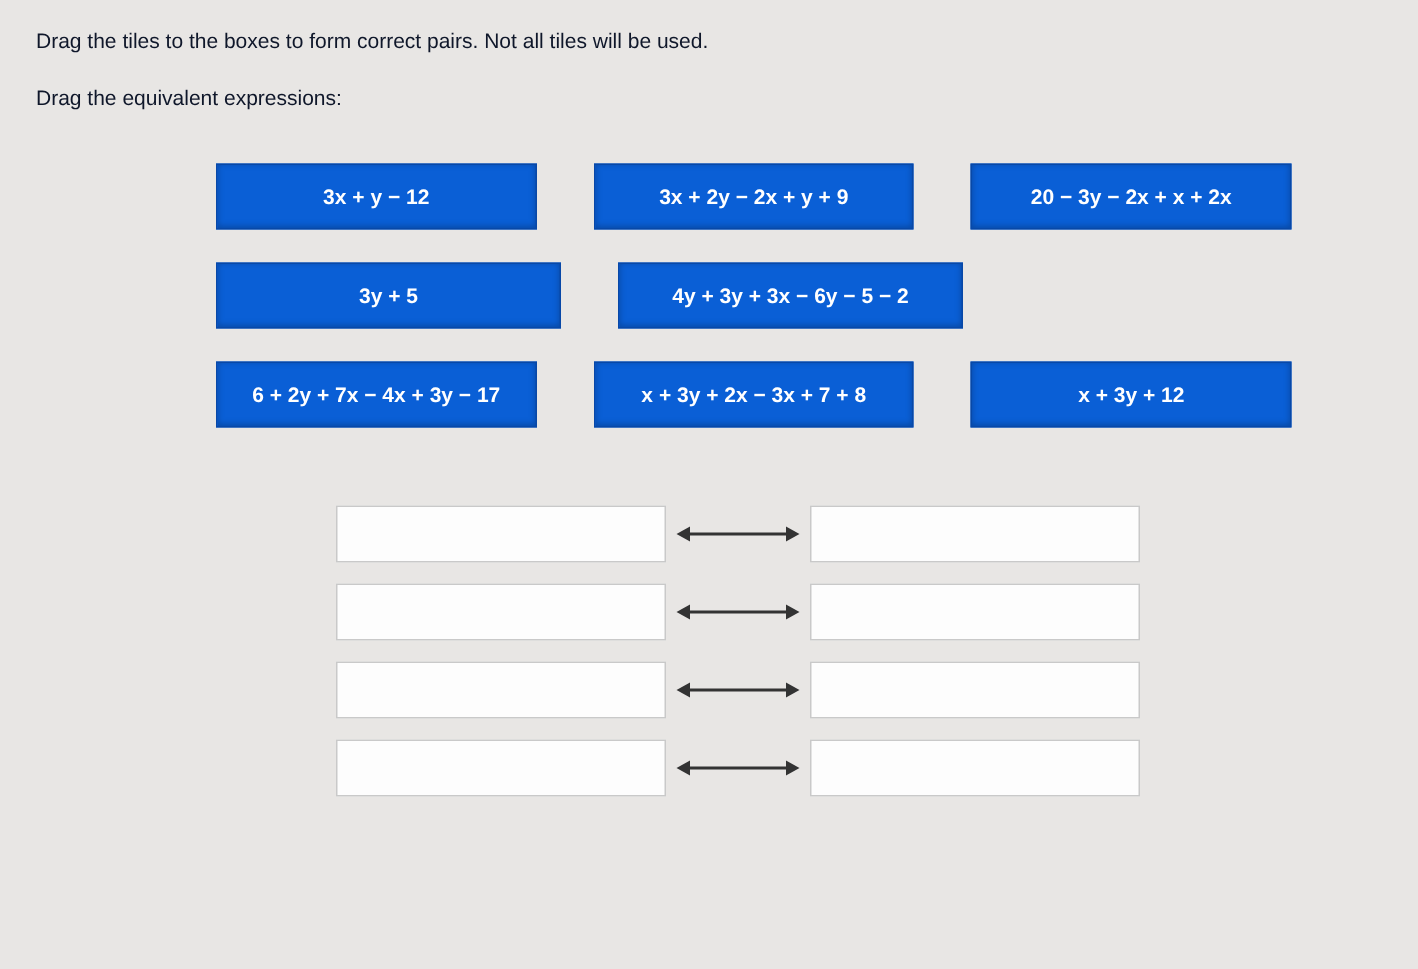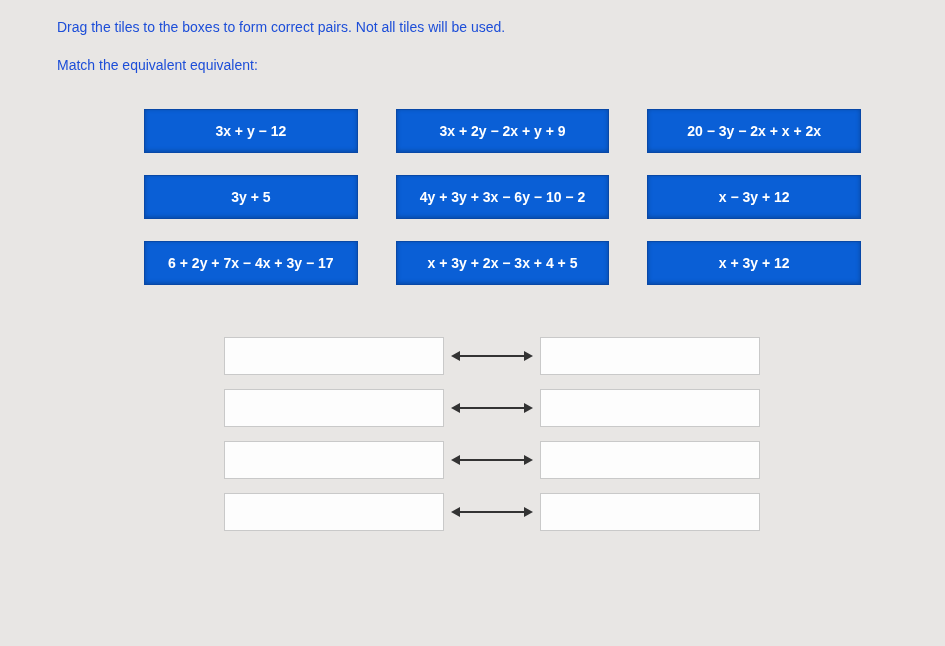--- a/index.html
+++ b/index.html
@@ -4,21 +4,21 @@
   <style>
     * { box-sizing: border-box; margin: 0; padding: 0; }
     body {
       font-family: Arial, Helvetica, sans-serif;
       background: #e8e6e4;
       width: 945px;
       height: 646px;
       padding: 18px 24px;
       color: #555;
     }
-    .instr { font-size: 14px; color: #1d4ed8; margin-bottom: 18px; line-height: 1.4; margin-left: 33px; }
+    .instr { font-size: 14px; color: #0f172a; margin-bottom: 18px; line-height: 1.4; }
     .tiles-area {
       padding: 16px 60px 6px 120px;
     }
     .tile-row {
       display: flex;
       gap: 38px;
       margin-bottom: 22px;
       justify-content: flex-start;
       align-items: flex-end;
     }
@@ -72,39 +72,38 @@
       border-bottom: 5px solid transparent;
       transform: translateY(-50%);
     }
     .arrow-line::before { left: -6px; border-right: 9px solid #333; }
     .arrow-line::after  { right: -6px; border-left: 9px solid #333; }
   </style>
 </head>
 <body>
 
 <p class="instr">Drag the tiles to the boxes to form correct pairs. Not all tiles will be used.</p>
-<p class="instr">Match the equivalent equivalent:</p>
+<p class="instr">Drag the equivalent expressions:</p>
 
 <div class="tiles-area">
 
   <div class="tile-row">
     <div class="tile">3x + y − 12</div>
     <div class="tile">3x + 2y − 2x + y + 9</div>
     <div class="tile">20 − 3y − 2x + x + 2x</div>
   </div>
 
   <div class="tile-row">
     <div class="tile">3y + 5</div>
-    <div class="tile">4y + 3y + 3x − 6y − 10 − 2</div>
-    <div class="tile">x − 3y + 12</div>
+    <div class="tile">4y + 3y + 3x − 6y − 5 − 2</div>
   </div>
 
   <div class="tile-row">
     <div class="tile">6 + 2y + 7x − 4x + 3y − 17</div>
-    <div class="tile">x + 3y + 2x − 3x + 4 + 5</div>
+    <div class="tile">x + 3y + 2x − 3x + 7 + 8</div>
     <div class="tile">x + 3y + 12</div>
   </div>
 
 </div>
 
 <div class="answer-area">
 
   <div class="pair-row">
     <div class="drop"></div>
     <div class="arrow-wrap">

